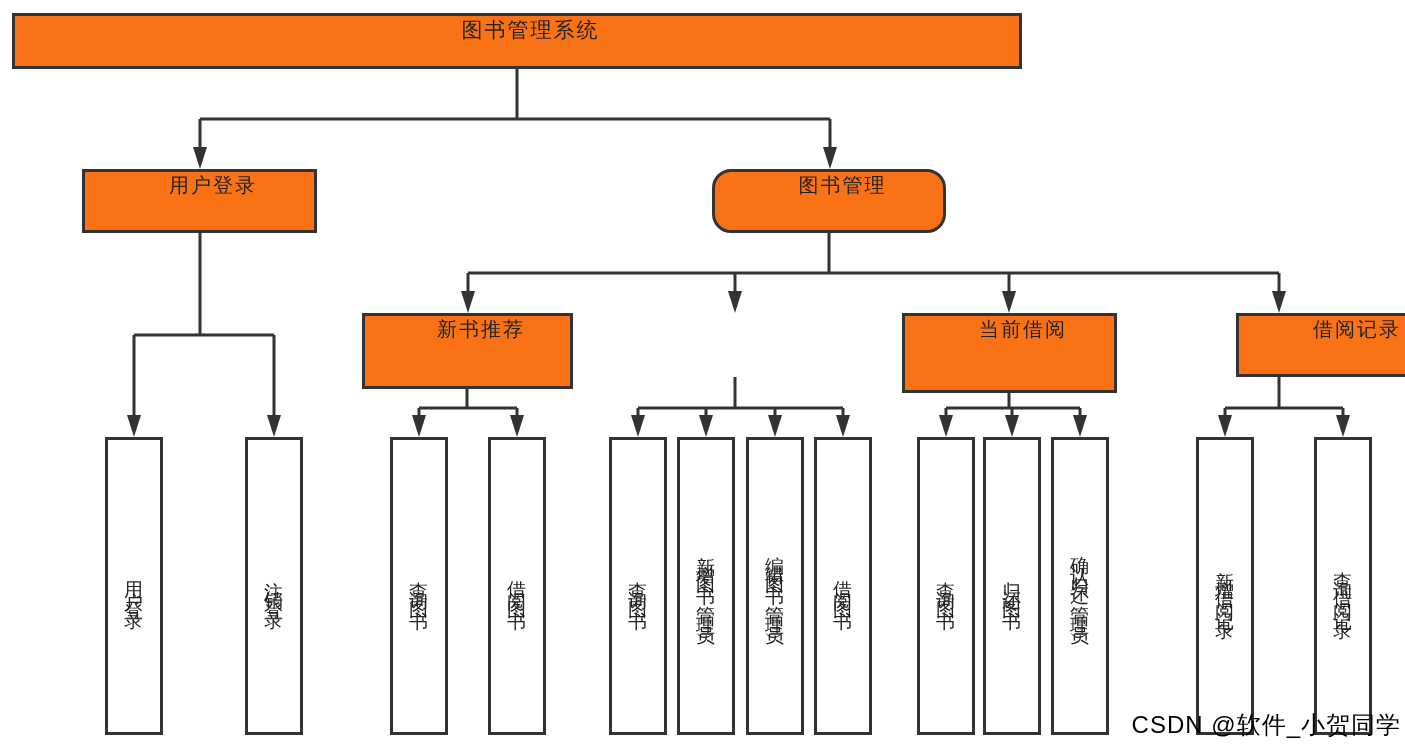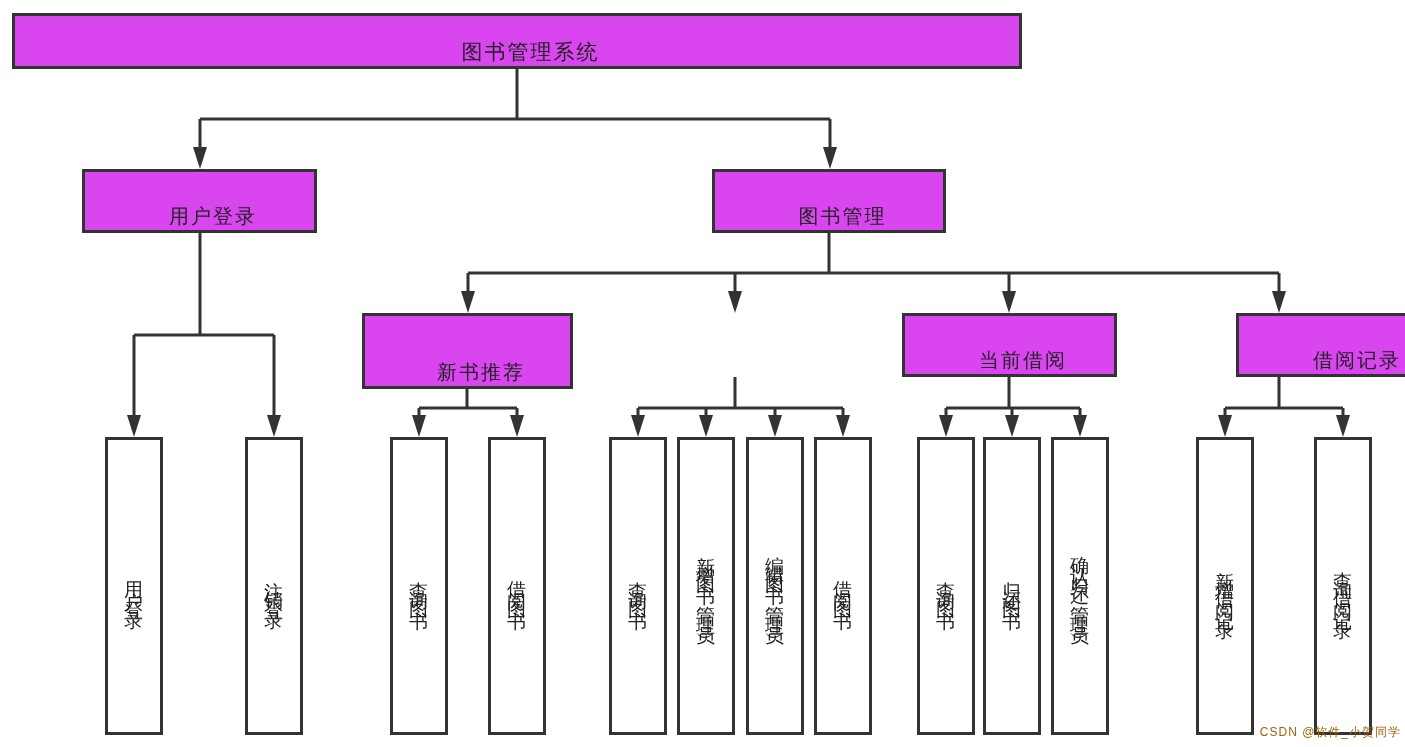--- a/index.html
+++ b/index.html
@@ -6,41 +6,41 @@
   .canvas{
     position:relative;
     width:1405px;height:747px;
     background:#ffffff;
     font-family:"Liberation Sans","DejaVu Sans",sans-serif;
     overflow:hidden;
   }
   svg.connectors{position:absolute;left:0;top:0;z-index:1;}
   .hbox{
     position:absolute;z-index:2;box-sizing:border-box;
-    border:3px solid #333333;background:#d946ef;
-    display:flex;align-items:flex-end;justify-content:center;padding-left:27px;
+    border:3px solid #333333;background:#f97316;
+    display:flex;align-items:flex-start;justify-content:center;padding-left:27px;
   }
   .hbox .lbl{
     font-size:20px;letter-spacing:2px;color:#222222;white-space:nowrap;
   }
   .root .lbl{font-size:21px;}
   .vbox{
     position:absolute;z-index:2;box-sizing:border-box;
     width:58px;height:298px;top:437px;
     border:3px solid #333333;background:#ffffff;
     display:flex;align-items:center;justify-content:center;
   }
   .vbox .lbl{
     writing-mode:vertical-rl;text-orientation:mixed;
     font-size:19px;letter-spacing:10px;color:#222222;white-space:nowrap;
     line-height:1;
   }
   .watermark{
     position:absolute;right:4px;bottom:6px;z-index:3;
-    font-size:12px;color:#a16207;letter-spacing:1px;white-space:nowrap;
+    font-size:24px;color:#000000;letter-spacing:1px;white-space:nowrap;
   }
 </style>
 </head>
 <body>
 
 <div class="canvas">
 
   <svg class="connectors" width="1405" height="747" viewBox="0 0 1405 747" fill="none" stroke="#333333" stroke-width="3">
 
     <path d="M517,69 V119 M200,119 H830 M200,119 V155 M830,119 V155"></path>
@@ -80,28 +80,28 @@
     </g>
   </svg>
 
   <div class="hbox root" style="left:12px;top:13px;width:1010px;height:56px;">
     <span class="lbl">图书管理系统</span>
   </div>
 
   <div class="hbox" style="left:82px;top:169px;width:235px;height:64px;">
     <span class="lbl">用户登录</span>
   </div>
-  <div class="hbox" style="left:712px;top:169px;width:234px;height:64px;">
+  <div class="hbox" style="left:712px;top:169px;width:234px;height:64px;border-radius:19px;">
     <span class="lbl">图书管理</span>
   </div>
 
   <div class="hbox" style="left:362px;top:313px;width:211px;height:76px;">
     <span class="lbl">新书推荐</span>
   </div>
-  <div class="hbox" style="left:902px;top:313px;width:215px;height:64px;">
+  <div class="hbox" style="left:902px;top:313px;width:215px;height:80px;">
     <span class="lbl">当前借阅</span>
   </div>
   <div class="hbox" style="left:1236px;top:313px;width:215px;height:64px;">
     <span class="lbl">借阅记录</span>
   </div>
 
   <div class="vbox" style="left:105px;">
     <span class="lbl">用户登录</span>
   </div>
   <div class="vbox" style="left:245px;">

